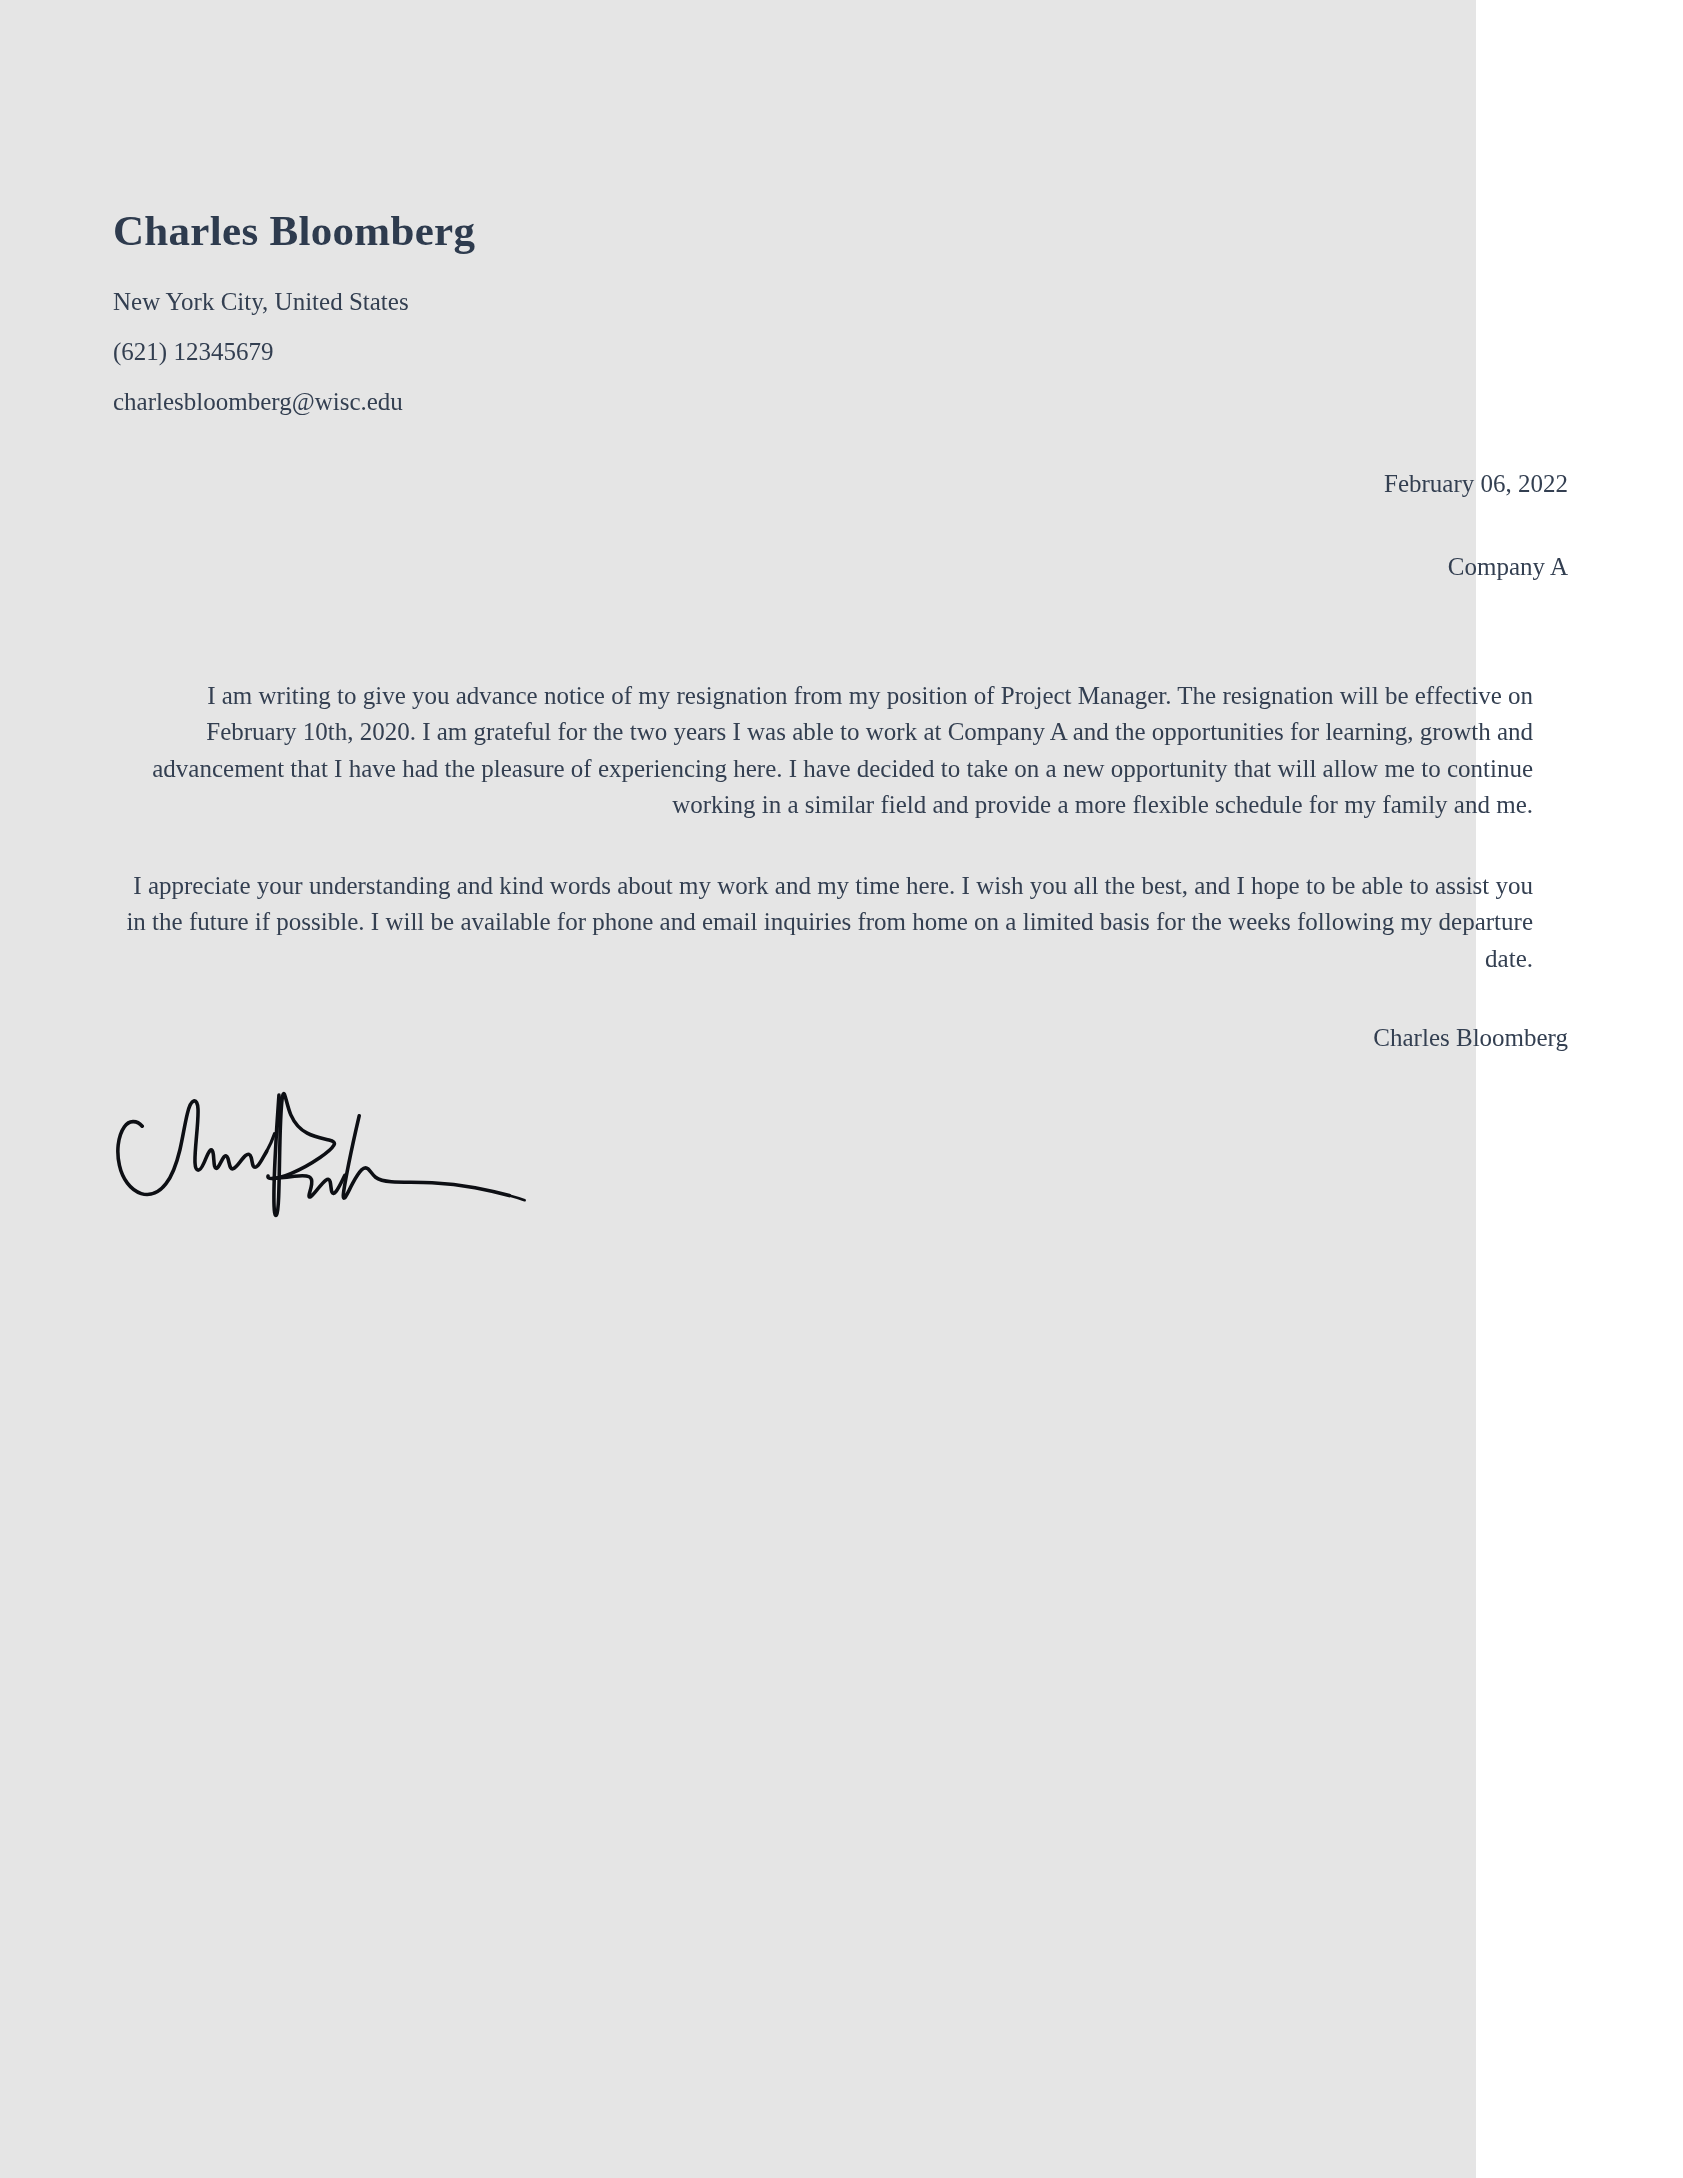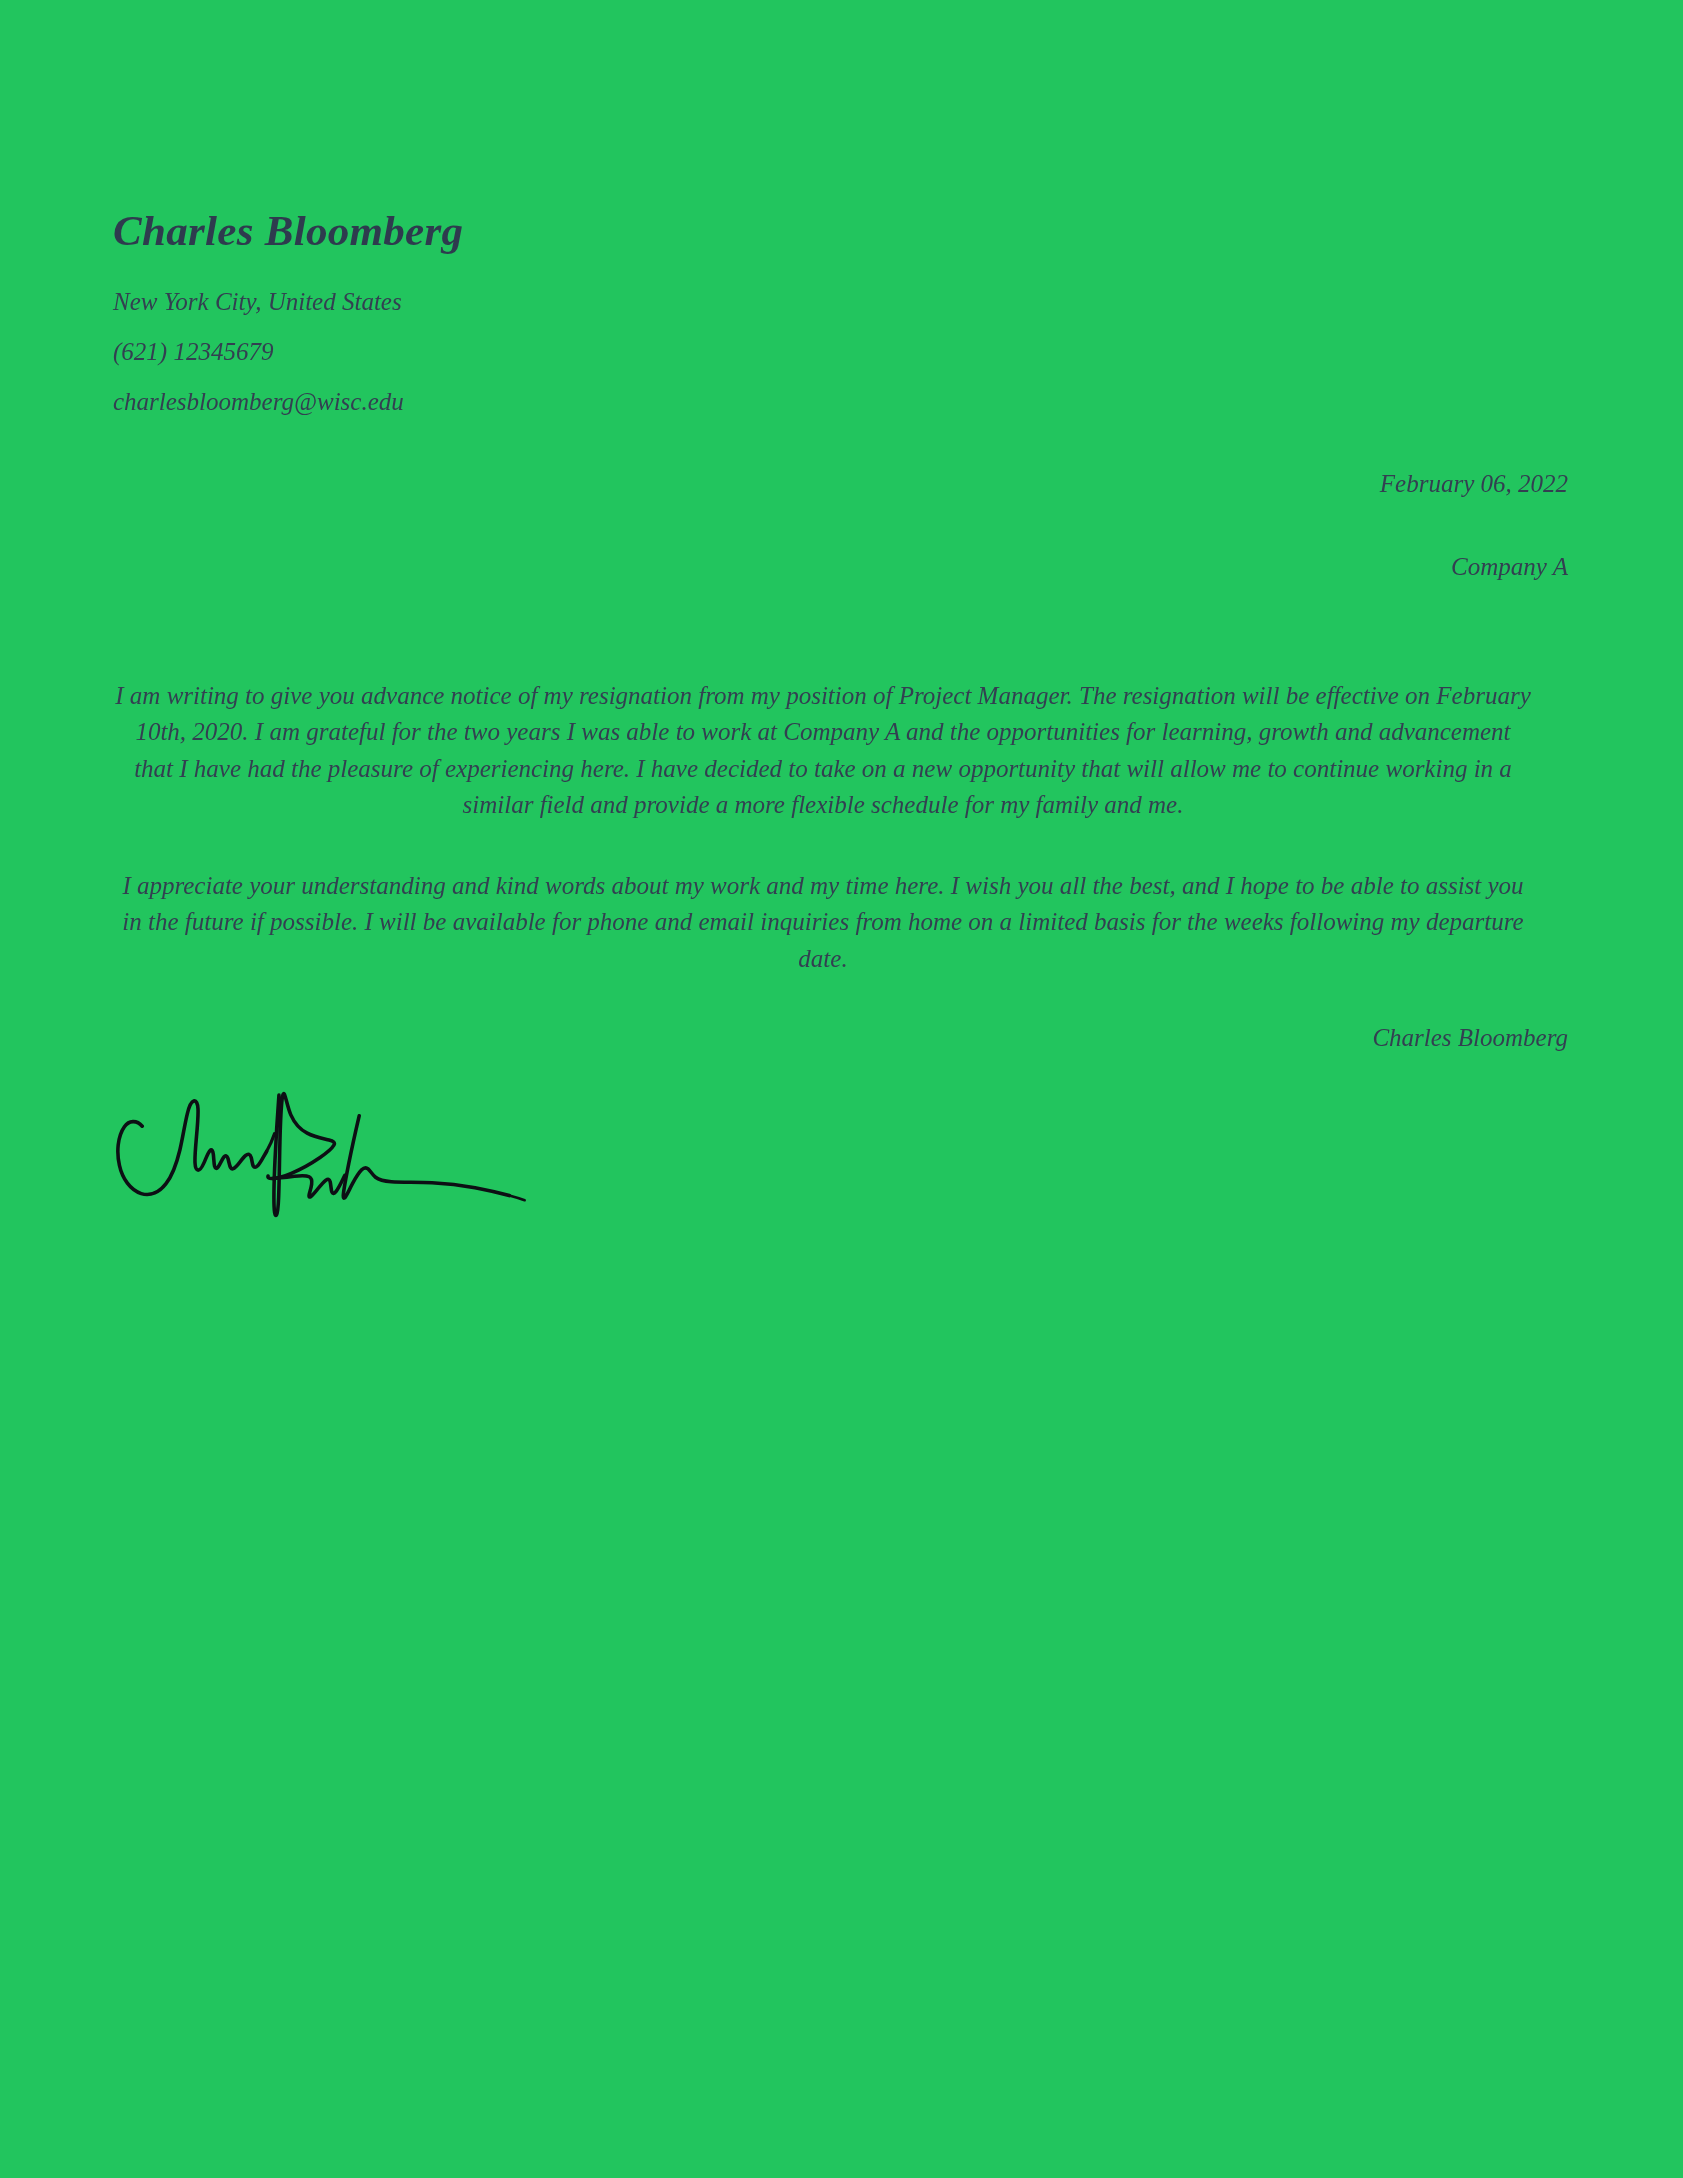--- a/index.html
+++ b/index.html
@@ -9,25 +9,24 @@
   }
   body {
     width: 1683px;
     height: 2178px;
     font-family: "Liberation Serif", "DejaVu Serif", serif;
     color: #333f51;
     -webkit-font-smoothing: antialiased;
   }
   .page {
     position: relative;
-    width: 1683px;
+    width: 1476px;
     height: 2178px;
-    background: #22c55e;
+    background: #e5e5e5;
     box-sizing: border-box;
-    font-style: italic;
   }
   .content {
     position: absolute;
     left: 113px;
     top: 206px;
     width: 1455px;
   }
 
   .letter-name {
     font-size: 43px;
@@ -62,21 +61,21 @@
     margin: 0;
     text-align: right;
   }
 
   .body-para {
     font-size: 25px;
     line-height: 1.46;
     color: #333f51;
     margin: 0;
     width: 1420px;
-    text-align: center;
+    text-align: right;
   }
 
   .signature-wrap {
     margin-top: 26px;
     width: 426px;
     height: 134px;
   }
   .signature-wrap svg {
     display: block;
     width: 426px;

